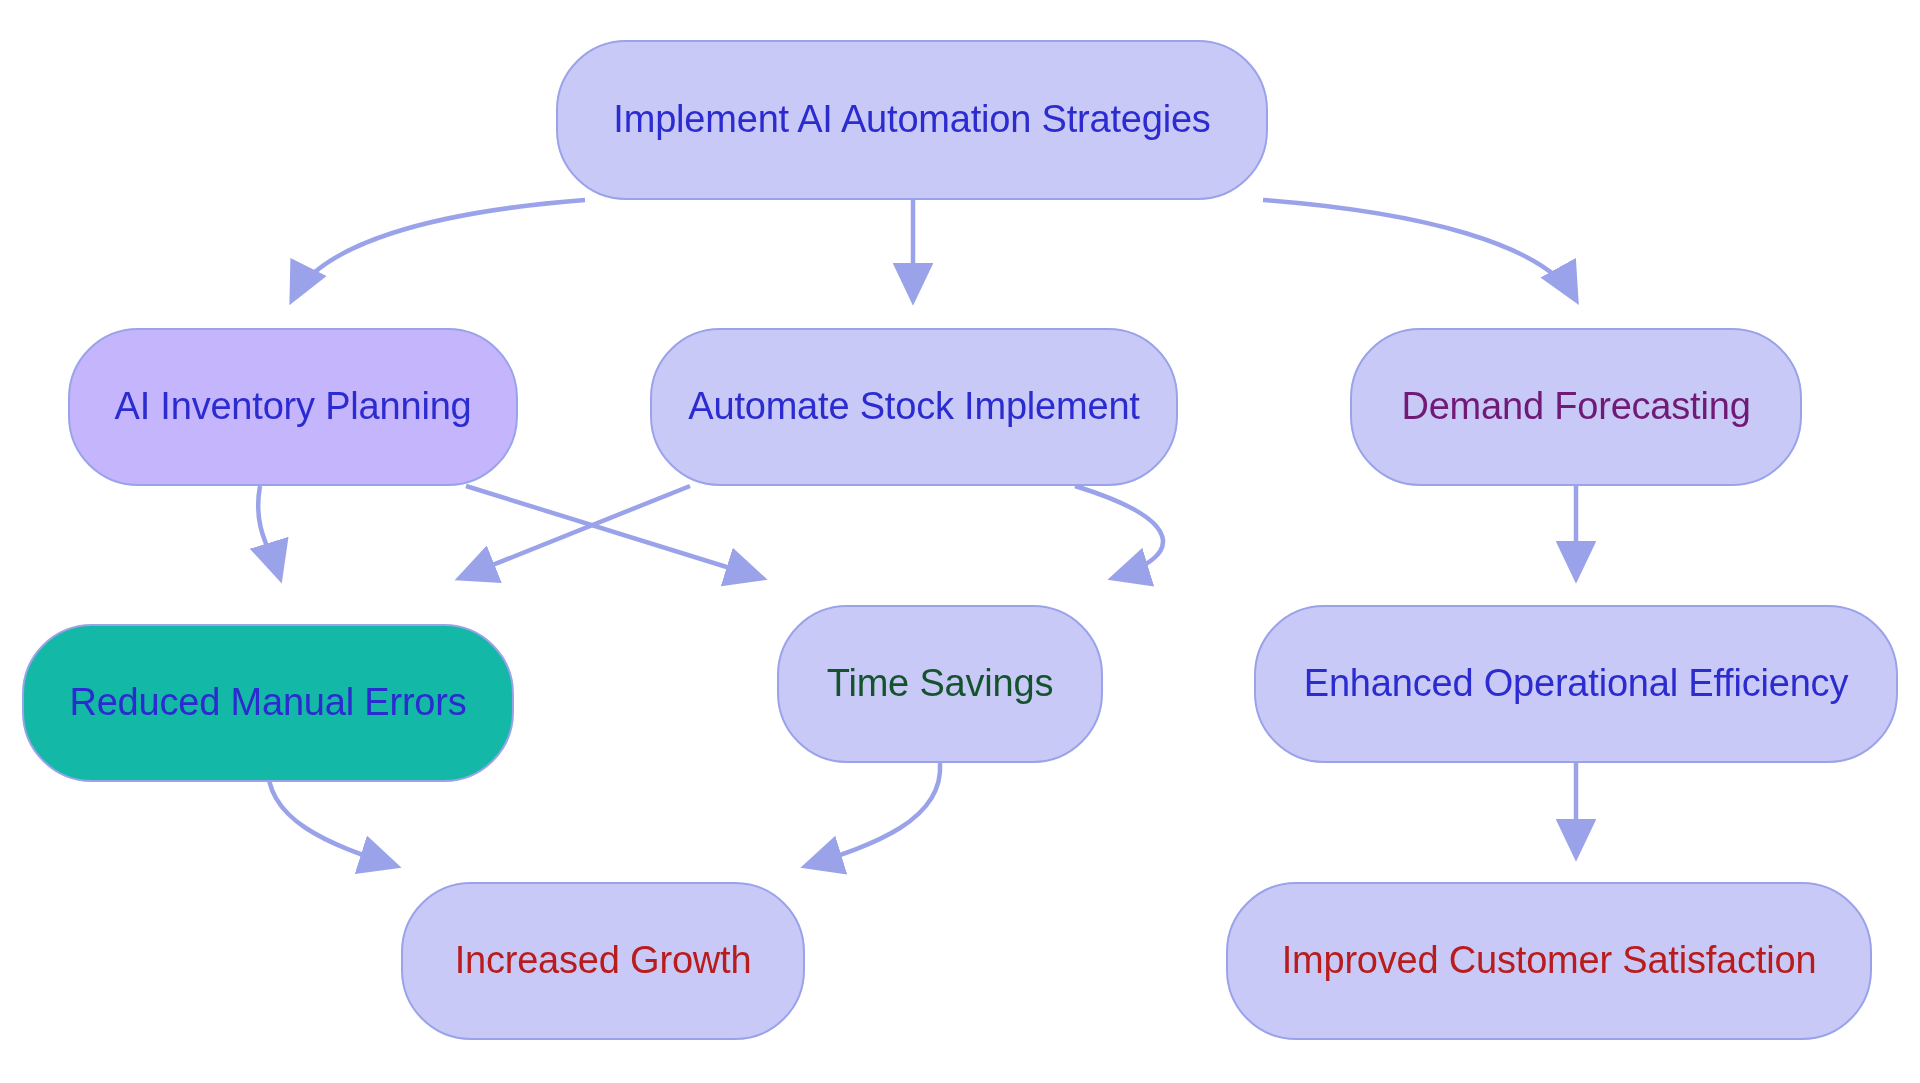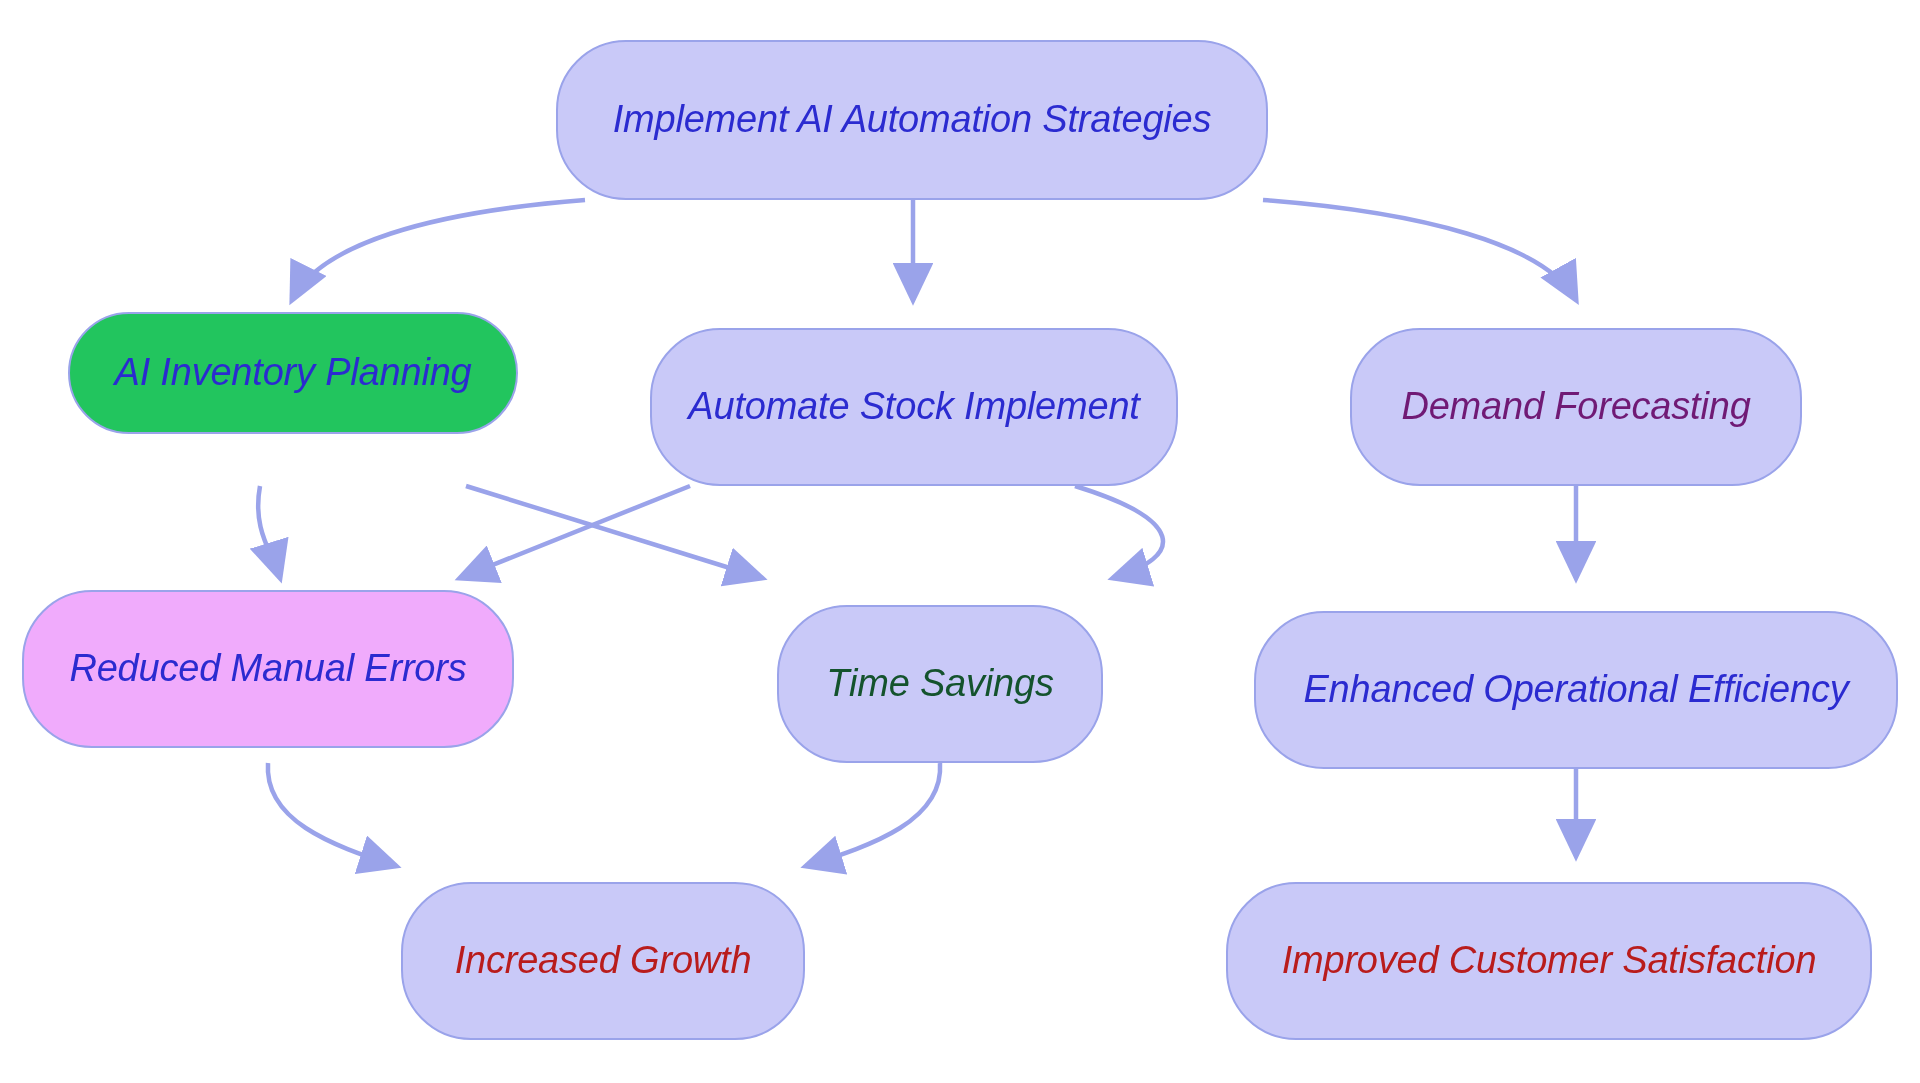--- a/index.html
+++ b/index.html
@@ -33,21 +33,20 @@
     border: 2.2px solid #9aa3ea;
     border-radius: 70px;
     display: flex;
     align-items: center;
     justify-content: center;
     text-align: left;
     color: #2b2bd0;
     letter-spacing: -0.2px;
     line-height: 1.1;
     z-index: 2;
-    font-style: italic;
   }
   .node-label {
     display: block;
     padding: 0 10px;
     white-space: nowrap;
   }
 </style>
 </head>
 <body>
 
@@ -71,36 +70,36 @@
         <path d="M 268,763 C 264,820 330,845 396,866"></path>
         <path d="M 940,763 C 944,820 874,845 806,866"></path>
         <path d="M 1576,763 L 1576,856"></path>
       </g>
   </svg>
 
   <div id="nodes-layer">
       <div class="node" style="left: 556px; top: 40px; width: 712px; height: 160px; background: rgb(201, 201, 248); border-color: rgb(154, 163, 234); color: rgb(43, 43, 208); font-size: 38px;">
         <span class="node-label">Implement AI Automation Strategies</span>
       </div>
-      <div class="node" style="left: 68px; top: 312px; width: 450px; height: 122px; background: #22c55e; border-color: rgb(154, 163, 234); color: rgb(43, 43, 208); font-size: 38px;">
+      <div class="node" style="left: 68px; top: 328px; width: 450px; height: 158px; background: #c4b5fd; border-color: rgb(154, 163, 234); color: rgb(43, 43, 208); font-size: 38px;">
         <span class="node-label">AI Inventory Planning</span>
       </div>
       <div class="node" style="left: 650px; top: 328px; width: 528px; height: 158px; background: rgb(201, 201, 248); border-color: rgb(154, 163, 234); color: rgb(43, 43, 208); font-size: 38px;">
         <span class="node-label">Automate Stock Implement</span>
       </div>
       <div class="node" style="left: 1350px; top: 328px; width: 452px; height: 158px; background: rgb(201, 201, 248); border-color: rgb(154, 163, 234); color: #701a75; font-size: 38px;">
         <span class="node-label">Demand Forecasting</span>
       </div>
-      <div class="node" style="left: 22px; top: 590px; width: 492px; height: 158px; background: #f0abfc; border-color: rgb(154, 163, 234); color: rgb(43, 43, 208); font-size: 38px;">
+      <div class="node" style="left: 22px; top: 624px; width: 492px; height: 158px; background: #14b8a6; border-color: rgb(154, 163, 234); color: rgb(43, 43, 208); font-size: 38px;">
         <span class="node-label">Reduced Manual Errors</span>
       </div>
       <div class="node" style="left: 777px; top: 605px; width: 326px; height: 158px; background: rgb(201, 201, 248); border-color: rgb(154, 163, 234); color: #14532d; font-size: 38px;">
         <span class="node-label">Time Savings</span>
       </div>
-      <div class="node" style="left: 1254px; top: 605px; width: 644px; height: 158px; background: rgb(201, 201, 248); border-color: rgb(154, 163, 234); color: rgb(43, 43, 208); font-size: 38px; margin-top: 6px;">
+      <div class="node" style="left: 1254px; top: 605px; width: 644px; height: 158px; background: rgb(201, 201, 248); border-color: rgb(154, 163, 234); color: rgb(43, 43, 208); font-size: 38px;">
         <span class="node-label">Enhanced Operational Efficiency</span>
       </div>
       <div class="node" style="left: 401px; top: 882px; width: 404px; height: 158px; background: rgb(201, 201, 248); border-color: rgb(154, 163, 234); color: #b91c1c; font-size: 38px;">
         <span class="node-label">Increased Growth</span>
       </div>
       <div class="node" style="left: 1226px; top: 882px; width: 646px; height: 158px; background: rgb(201, 201, 248); border-color: rgb(154, 163, 234); color: #b91c1c; font-size: 38px;">
         <span class="node-label">Improved Customer Satisfaction</span>
       </div>
     </div>
 

